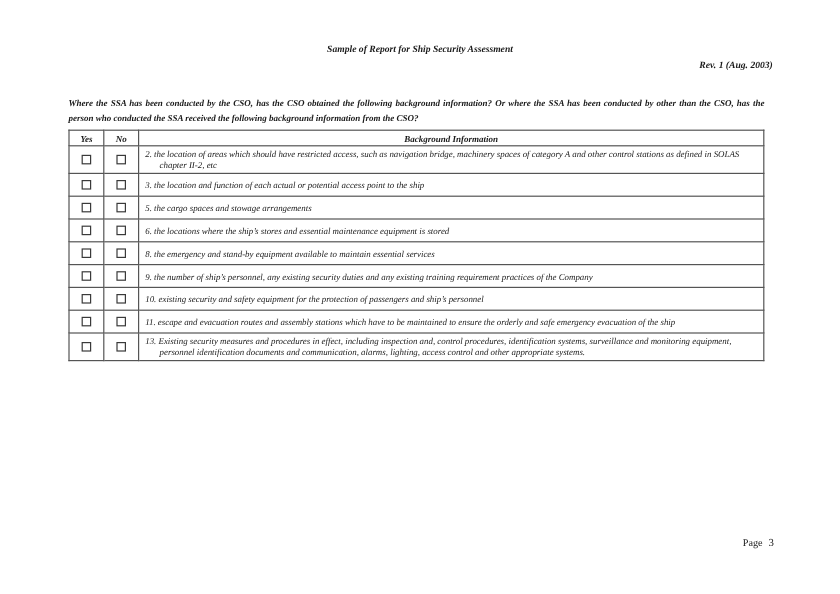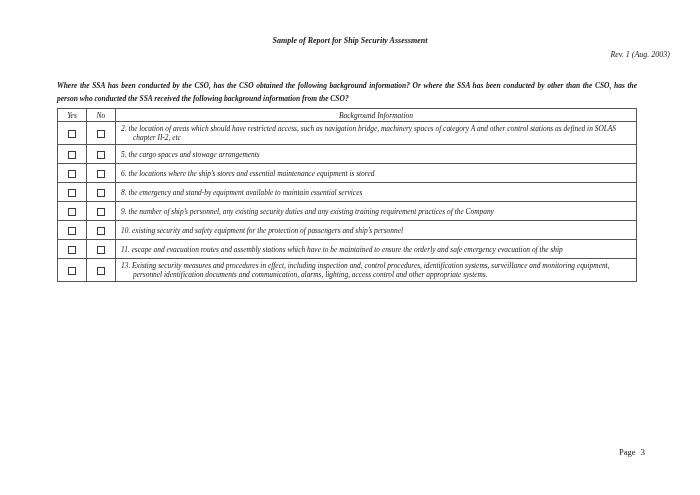--- a/index.html
+++ b/index.html
@@ -19,25 +19,25 @@
   .doc-title {
     padding-top: 36px;
     text-align: center;
     font-size: 8px;
     line-height: 10px;
     font-weight: bold;
     font-style: italic;
   }
   .revision {
     margin-top: 4px;
-    padding-right: 30px;
+    padding-right: 56px;
     text-align: right;
     font-size: 8px;
     line-height: 10px;
-    font-weight: normal;
+    font-weight: bold;
     font-style: italic;
   }
   .content {
     padding-left: 57px;
     padding-right: 63px;
   }
   .intro {
     margin-top: 19px;
     font-size: 7.5px;
     font-weight: bold;
@@ -53,21 +53,21 @@
   }
   table.bg-info th,
   table.bg-info td {
     border: 1px solid var(--border-color, #555555);
     background: #ffffff;
   }
   col.cb-col { width: 29px; }
   table.bg-info th {
     font-size: 7.5px;
     font-style: italic;
-    font-weight: normal;
+    font-weight: bold;
     height: 12px;
     text-align: center;
     vertical-align: middle;
     padding: 0 2px;
   }
   td.cb-cell {
     text-align: center;
     vertical-align: middle;
     height: 13px;
     padding: 0;
@@ -143,20 +143,31 @@
     </td>
   </tr>
           <tr>
     <td class="cb-cell">
       <span class="checkbox"></span>
     </td>
     <td class="cb-cell">
       <span class="checkbox"></span>
     </td>
     <td class="info-cell">
+      <div class="item-text">3. the location and function of each actual or potential access point to the ship</div>
+    </td>
+  </tr>
+          <tr>
+    <td class="cb-cell">
+      <span class="checkbox"></span>
+    </td>
+    <td class="cb-cell">
+      <span class="checkbox"></span>
+    </td>
+    <td class="info-cell">
       <div class="item-text">5. the cargo spaces and stowage arrangements</div>
     </td>
   </tr>
           <tr>
     <td class="cb-cell">
       <span class="checkbox"></span>
     </td>
     <td class="cb-cell">
       <span class="checkbox"></span>
     </td>

